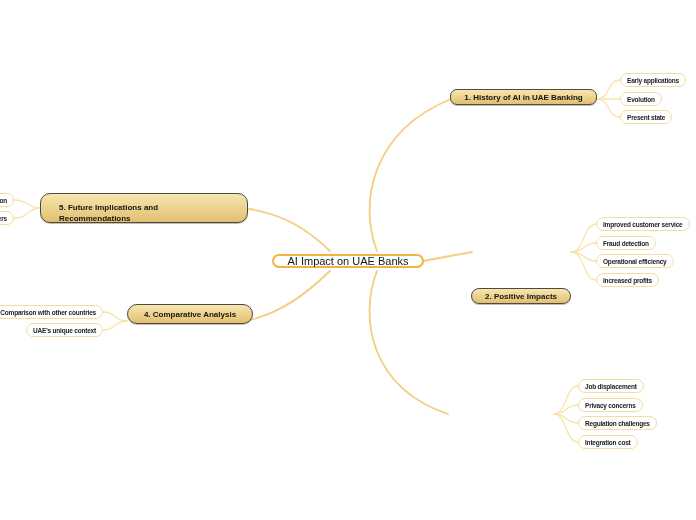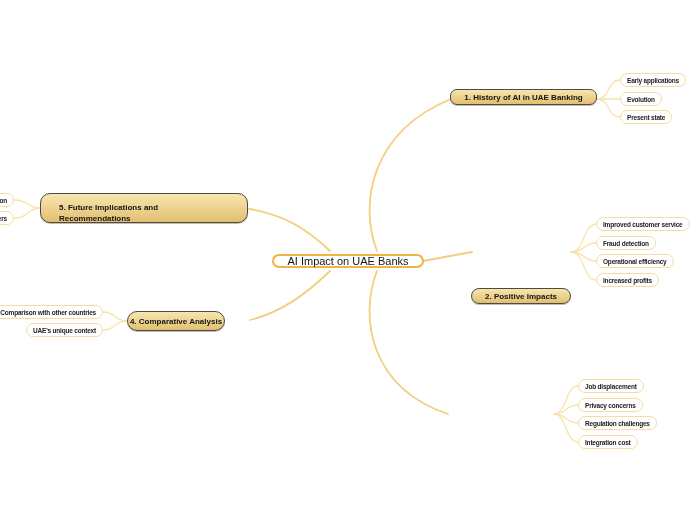--- a/index.html
+++ b/index.html
@@ -22,21 +22,21 @@
   }
   .branch{
     background:linear-gradient(#f7e6b0,#e2bf70);
     border:1px solid #4d4a42;border-radius:10px;
     box-shadow:0 1px 0 rgba(80,70,40,.35);
     font-size:8px;font-weight:700;
   }
   #b1{left:450px;top:89px;width:147px;height:16px;border-radius:7px;}
   #b2{left:471px;top:243px;width:100px;height:16px;margin-top:45px;}
   #b3{left:447px;top:405px;width:107px;height:19px;}
-  #b4{left:127px;top:311px;width:98px;height:20px;}
+  #b4{left:127px;top:304px;width:126px;height:20px;}
   #b5{left:40px;top:193px;width:208px;height:30px;
       justify-content:flex-start;text-align:left;
       padding:12px 40px 2px 18px;white-space:normal;line-height:11px;}
   .child{
     display:inline-flex;align-items:center;
     background:#ffffff;border:1.3px solid #f4dda1;border-radius:7px;
     height:14px;padding:0 6px;
     font-size:6.5px;font-weight:700;letter-spacing:-0.2px;color:#222;
   }
   #b1c1{left:620px;top:73px;}  #b1c2{left:620px;top:92px;}  #b1c3{left:620px;top:110px;}

